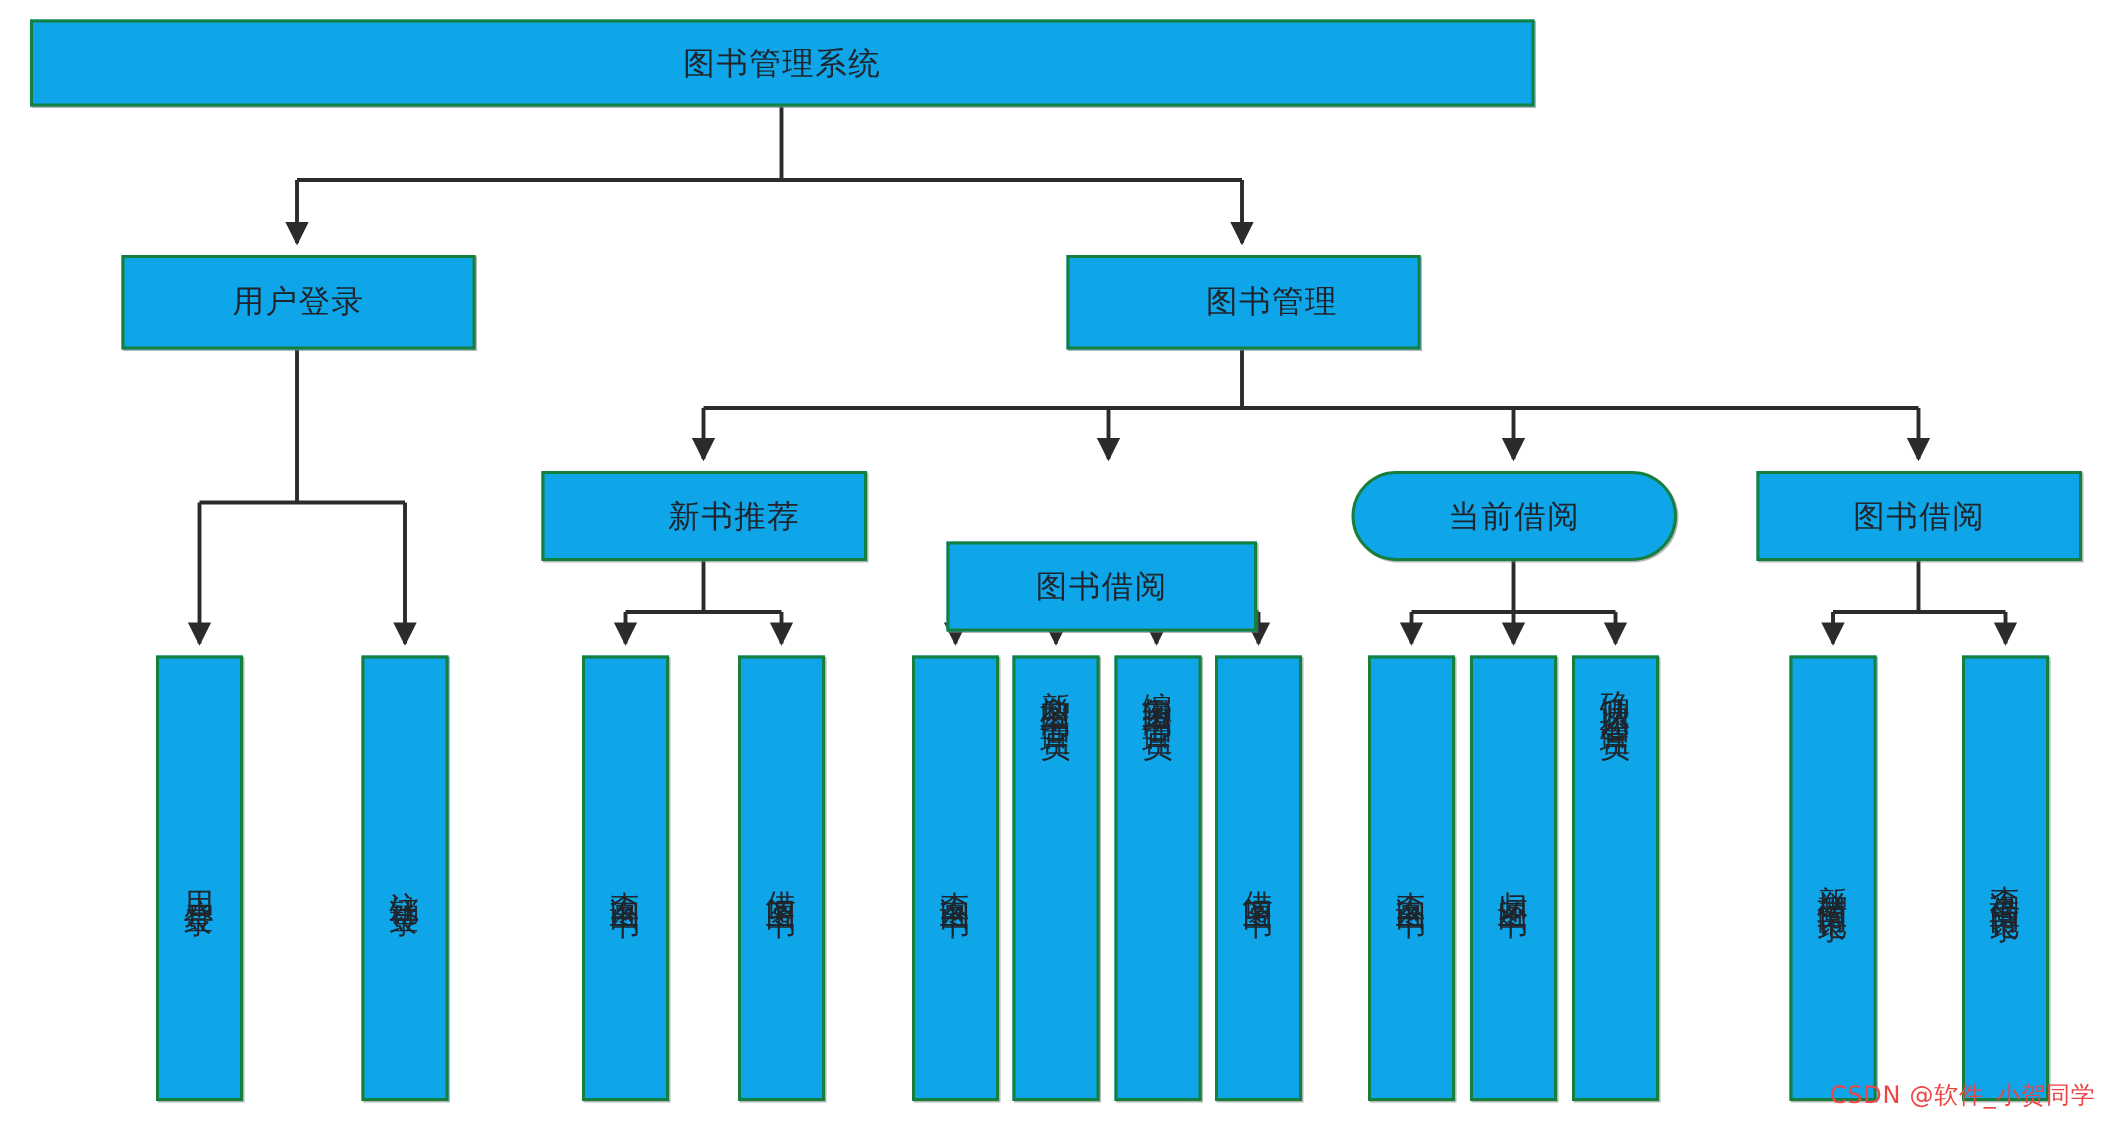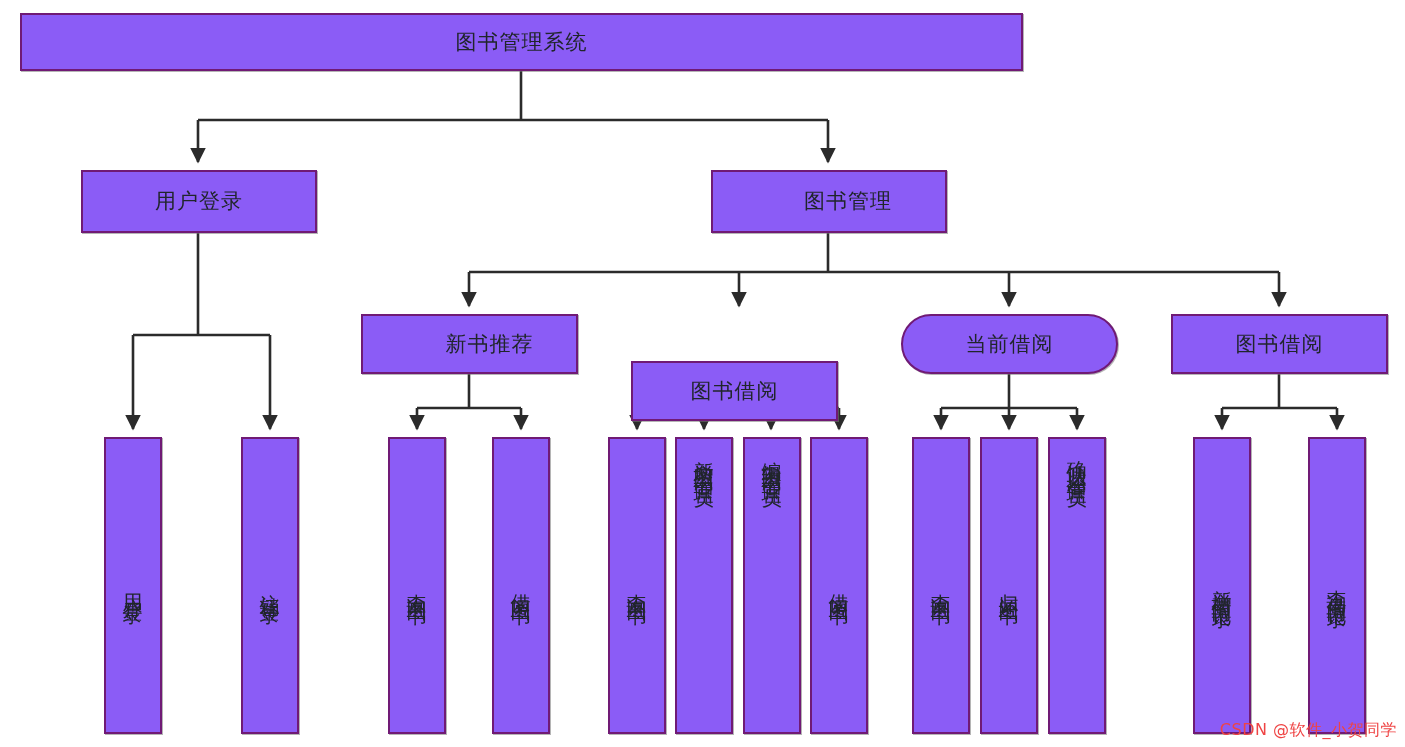--- a/index.html
+++ b/index.html
@@ -22,22 +22,22 @@
     position: absolute;
     left: 0;
     top: 0;
     width: 1405px;
     height: 747px;
     pointer-events: none;
   }
   .node {
     position: absolute;
     box-sizing: border-box;
-    background: #8b5cf6;
-    border: 2px solid #701a75;
+    background: #0ea5e9;
+    border: 2px solid #15803d;
     box-shadow: 1px 1px 0 rgba(120,120,120,0.55);
     display: flex;
     align-items: center;
     justify-content: center;
     color: #20252b;
   }
   .node.horiz .label {
     font-size: 21px;
     line-height: 1.15;
     letter-spacing: 1px;

